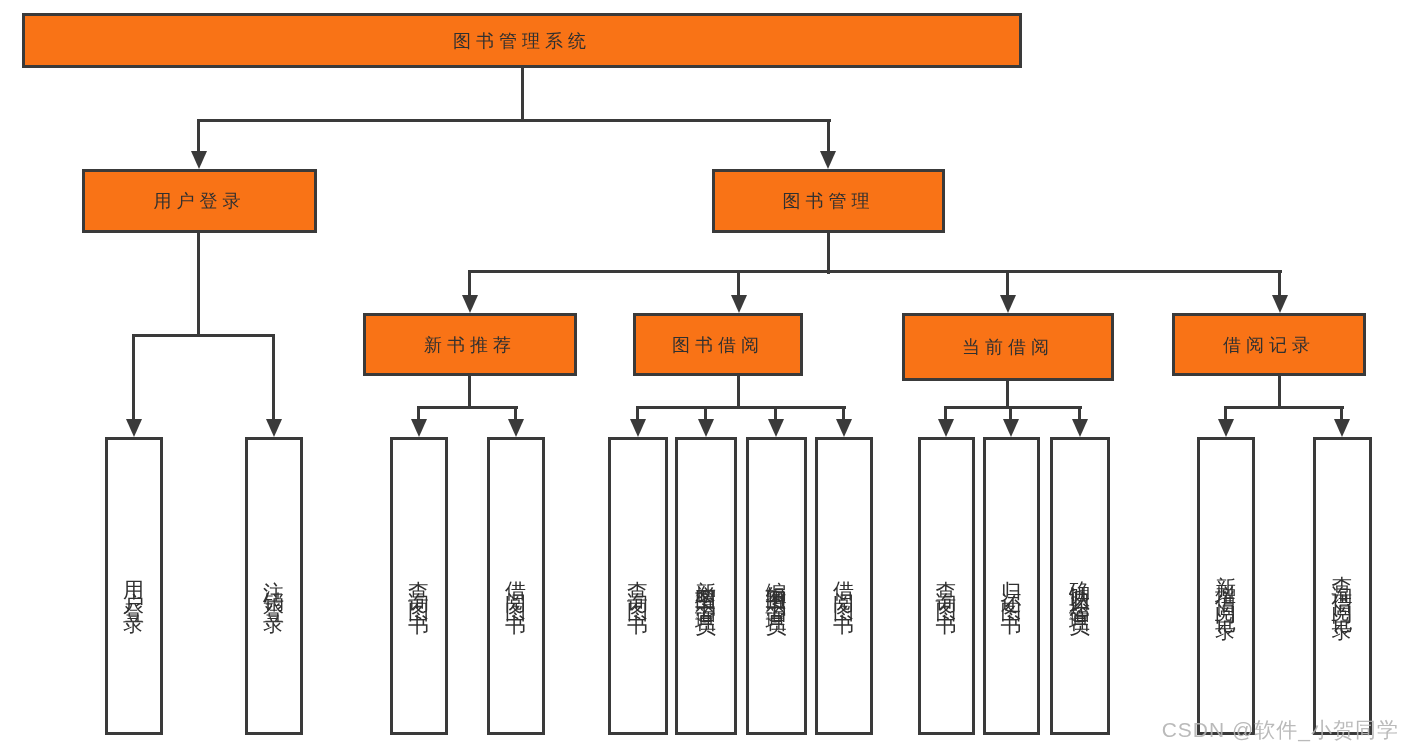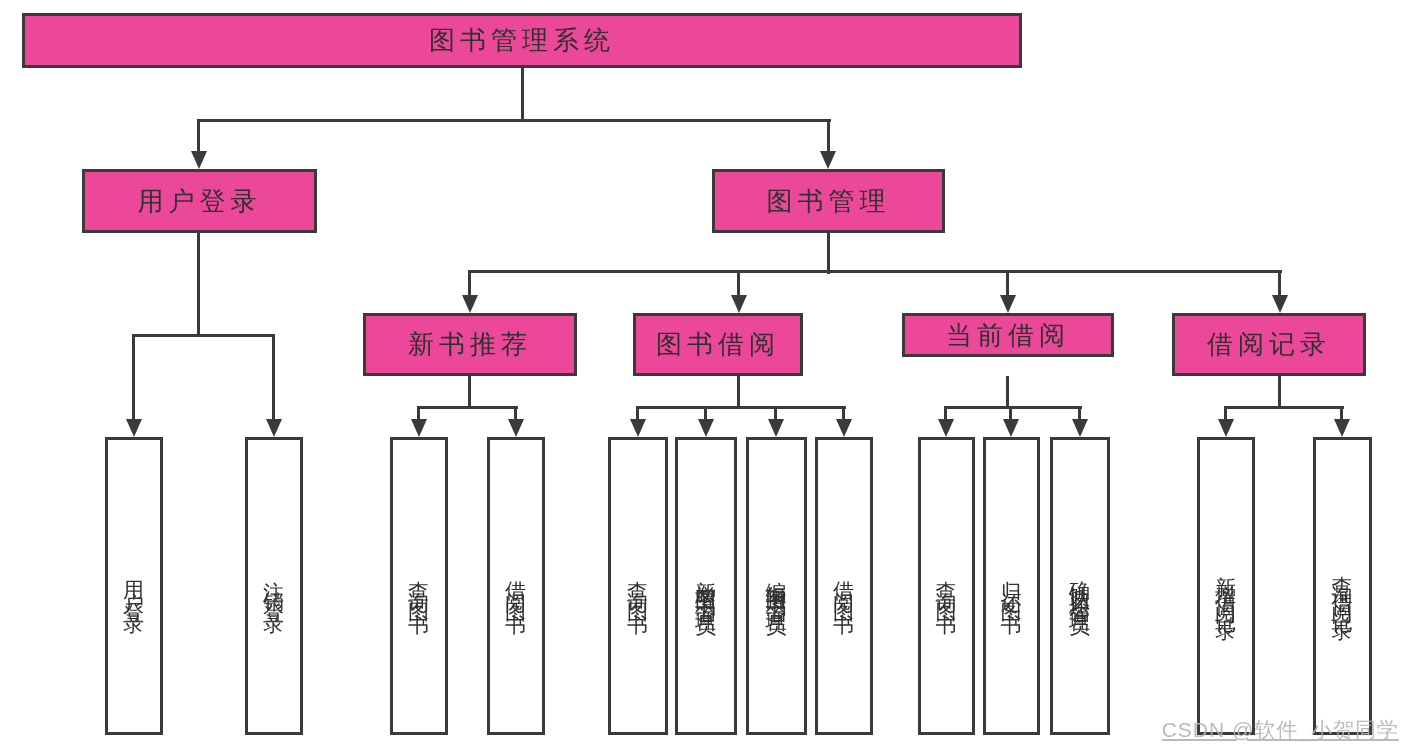--- a/index.html
+++ b/index.html
@@ -13,26 +13,26 @@
   .canvas {
     position: relative;
     width: 1405px;
     height: 747px;
     background: var(--background);
     font-family: "Liberation Sans", "DejaVu Sans", sans-serif;
     overflow: hidden;
   }
   .hnode {
     position: absolute;
-    background: #ec4899;
+    background: #f97316;
     border: 3px solid var(--line);
     display: flex;
     align-items: center;
     justify-content: center;
-    font-size: 26px;
+    font-size: 18px;
     letter-spacing: 5px;
     color: var(--text);
     z-index: 2;
   }
   .vnode {
     position: absolute;
     background: #fff;
     border: 3px solid var(--line);
     display: flex;
     align-items: center;
@@ -61,21 +61,20 @@
   .watermark {
     position: absolute;
     right: 6px;
     bottom: 3px;
     font-size: 21px;
     color: var(--watermark);
     opacity: 0.9;
     letter-spacing: 1px;
     z-index: 10;
     white-space: nowrap;
-    text-decoration: underline;
   }
 </style>
 </head>
 <body>
 
 <div class="canvas">
 
   <div class="hnode" style="left:22px;top:13px;width:1000px;height:55px">
     <span>图书管理系统</span>
   </div>
@@ -86,21 +85,21 @@
   <div class="hnode" style="left:363px;top:313px;width:214px;height:63px">
     <span>新书推荐</span>
   </div>
 
   <div class="hnode" style="left:712px;top:169px;width:233px;height:64px">
     <span>图书管理</span>
   </div>
   <div class="hnode" style="left:633px;top:313px;width:170px;height:63px">
     <span>图书借阅</span>
   </div>
-  <div class="hnode" style="left:902px;top:313px;width:212px;height:44px">
+  <div class="hnode" style="left:902px;top:313px;width:212px;height:68px">
     <span>当前借阅</span>
   </div>
   <div class="hnode" style="left:1172px;top:313px;width:194px;height:63px">
     <span>借阅记录</span>
   </div>
 
   <div class="vnode" style="left:105px;top:437px;width:58px;height:298px">
     <span class="vtext">用户登录</span>
   </div>
   <div class="vnode" style="left:245px;top:437px;width:58px;height:298px">

